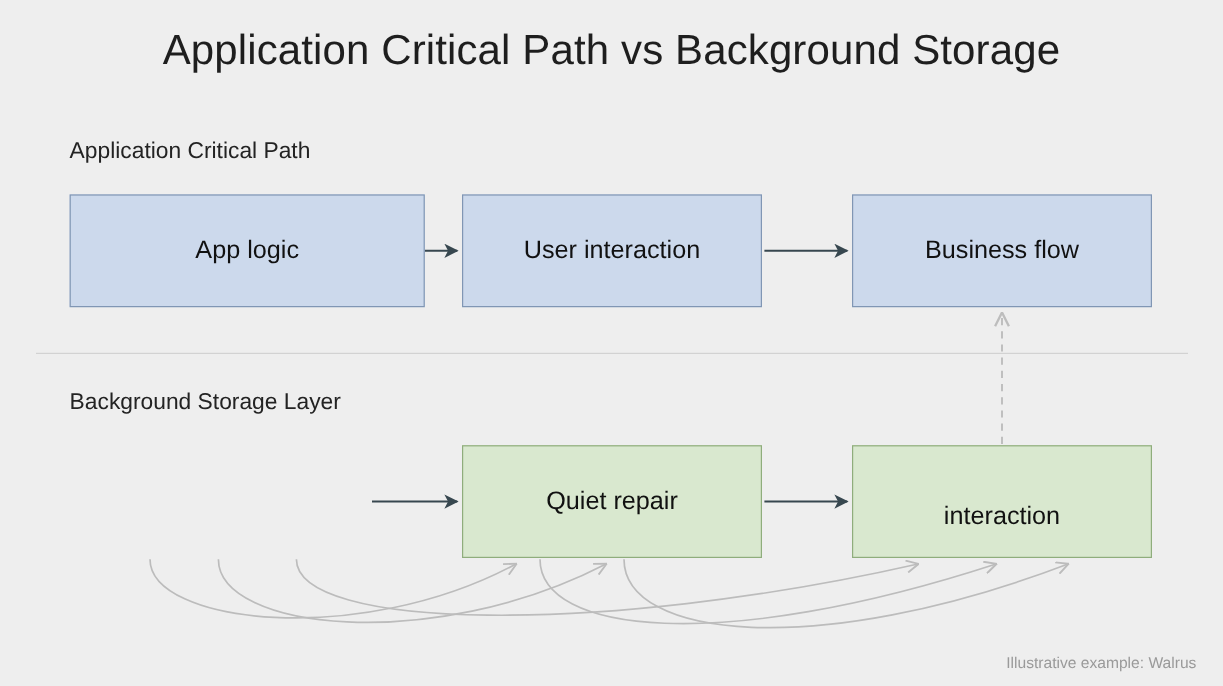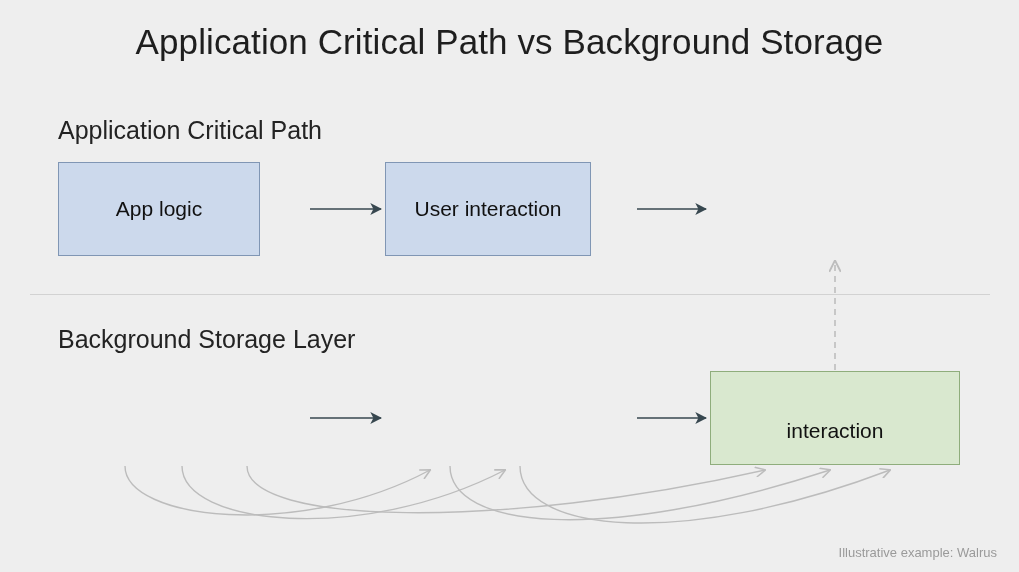--- a/index.html
+++ b/index.html
@@ -28,21 +28,21 @@
     width: 1019px;
     text-align: center;
     font-size: 35px;
     font-weight: 400;
     color: #1e1e1e;
     letter-spacing: 0.1px;
     white-space: nowrap;
   }
   .section-label {
     position: absolute;
-    font-size: 25px;
+    font-size: 19px;
     font-weight: 400;
     color: #232323;
     white-space: nowrap;
   }
   #label-top { left: 58px; top: 116px; }
   #label-bottom { left: 58px; top: 325px; }
 
   .node {
     position: absolute;
     box-sizing: border-box;
@@ -59,22 +59,22 @@
   }
   .node.blue {
     background: #ccd9ec;
     border-color: #8096b4;
   }
   .node.green {
     background: #d9e8cf;
     border-color: #8fad7c;
   }
 
-  #n-app-logic        { left: 58px;  top: 162px; width: 202px; height: 94px; text-align: right; }
-  #n-user-interaction { left: 385px; top: 162px; width: 206px; height: 94px; }
+  #n-app-logic        { left: 58px;  top: 162px; width: 296px; height: 94px; text-align: right; }
+  #n-user-interaction { left: 385px; top: 162px; width: 250px; height: 94px; }
   #n-business-flow    { left: 710px; top: 162px; width: 250px; height: 94px; }
 
   #n-long-lived-blobs { left: 58px;  top: 371px; width: 250px; height: 94px; }
   #n-quiet-repair     { left: 385px; top: 371px; width: 250px; height: 94px; }
   #n-redundancy       { left: 710px; top: 371px; width: 250px; height: 94px; }
 
   #divider {
     position: absolute;
     left: 30px;
     top: 294px;
@@ -146,22 +146,28 @@
   </svg>
 
   <div class="node blue" id="n-app-logic">
     <span>App logic</span>
   </div>
 
   <div class="node blue" id="n-user-interaction">
     <span>User interaction</span>
   </div>
 
+  <div class="node blue" id="n-business-flow">
+    <span>Business flow</span>
+  </div>
 
 
+  <div class="node green" id="n-quiet-repair">
+    <span>Quiet repair</span>
+  </div>
 
   <div class="node green" id="n-redundancy">
     <span>
       <br>
       <span>interaction</span>
     </span>
   </div>
 
   <div id="footnote">Illustrative example: Walrus</div>
 

